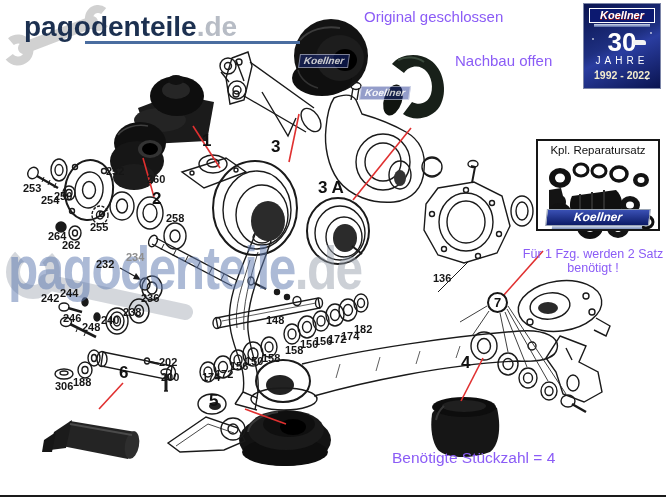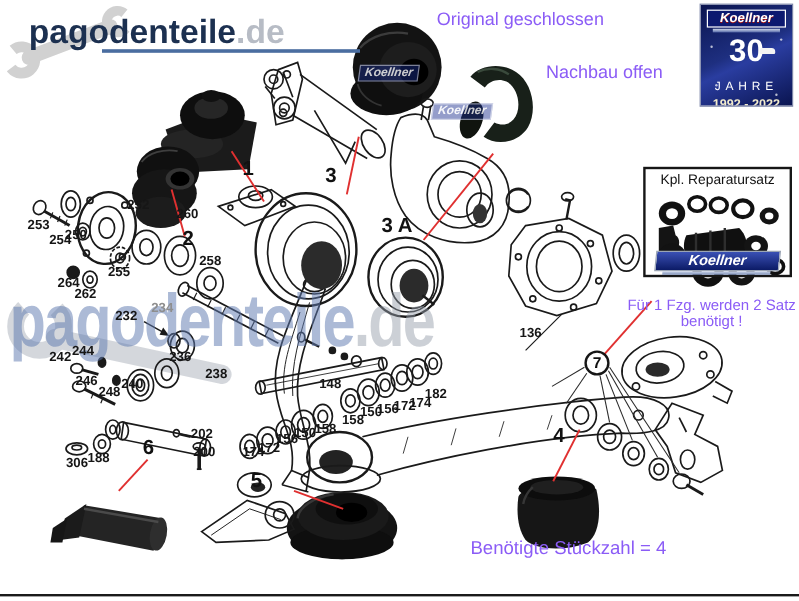--- a/index.html
+++ b/index.html
@@ -43,21 +43,21 @@
   
   #badge{position:absolute;left:583px;top:3px;width:78px;height:86px;z-index:3;text-align:center;
     background:linear-gradient(155deg,#0a1450 0%,#1e2f80 45%,#2a3da0 55%,#0a1450 100%);
     border:1px solid #7d86a8;color:#fff;overflow:hidden}
   #badge-logo{margin:4px 5px 0;background:#0c1970;border:1px solid #fff;font-style:italic;
     font-weight:bold;font-size:11px;line-height:13px;text-shadow:0 1px 0 #a01010}
   #badge-sub{margin:1px 10px 0;height:3px;background:linear-gradient(#cfd8ea,#5468a8)}
   #badge-30{position:relative;margin-top:2px;font-size:26px;font-weight:bold;line-height:26px}
   #badge-30:after{content:"";position:absolute;right:14px;top:11px;width:13px;height:5px;
     background:#f3f3f3;border-radius:2px 3px 1px 1px}
-  #badge-jahre{font-size:10px;letter-spacing:4px;margin-top:12px}
+  #badge-jahre{font-size:10px;letter-spacing:4px;margin-top:0}
   #badge-years{font-size:10.5px;font-weight:bold;color:#f3eccd;margin-top:3px}
   .spark{position:absolute;width:2px;height:2px;background:#fff;border-radius:50%;opacity:.7}
   
   .plabel{position:absolute;z-index:3;font-size:11px;font-weight:bold;color:#161616;white-space:nowrap}
   .plabel.muted{color:#8e8e8e}
   .alabel{position:absolute;z-index:3;font-size:17px;font-weight:bold;color:#111;white-space:nowrap}
   .alabel.circled{width:21px;height:21px;border:2px solid #161616;border-radius:50%;
     font-size:13px;line-height:17px;text-align:center}
   #bottom-line{position:absolute;left:0;top:495px;width:666px;height:2px;background:#1a1a1a;z-index:3}
 </style>
@@ -450,21 +450,21 @@
       <div class="plabel" style="left: 166px; top: 212px;">258</div>
       <div class="plabel" style="left: 48px; top: 230px;">264</div>
       <div class="plabel" style="left: 62px; top: 239px;">262</div>
       <div class="plabel" style="left: 96px; top: 258px;">232</div>
       <div class="plabel muted" style="left: 126px; top: 251px;">234</div>
       <div class="plabel" style="left: 41px; top: 292px;">242</div>
       <div class="plabel" style="left: 60px; top: 287px;">244</div>
       <div class="plabel" style="left: 63px; top: 312px;">246</div>
       <div class="plabel" style="left: 82px; top: 321px;">248</div>
       <div class="plabel" style="left: 101px; top: 314px;">240</div>
-      <div class="plabel" style="left: 123px; top: 306px; margin-left: 48px;">238</div>
+      <div class="plabel" style="left: 123px; top: 306px;">238</div>
       <div class="plabel" style="left: 141px; top: 292px;">236</div>
       <div class="plabel" style="left: 55px; top: 380px;">306</div>
       <div class="plabel" style="left: 73px; top: 376px;">188</div>
       <div class="plabel" style="left: 159px; top: 356px;">202</div>
       <div class="plabel" style="left: 161px; top: 371px;">200</div>
       <div class="plabel" style="left: 266px; top: 314px;">148</div>
       <div class="plabel" style="left: 433px; top: 272px;">136</div>
       <div class="plabel" style="left: 202px; top: 371px;">174</div>
       <div class="plabel" style="left: 215px; top: 368px;">172</div>
       <div class="plabel" style="left: 230px; top: 360px;">156</div>

